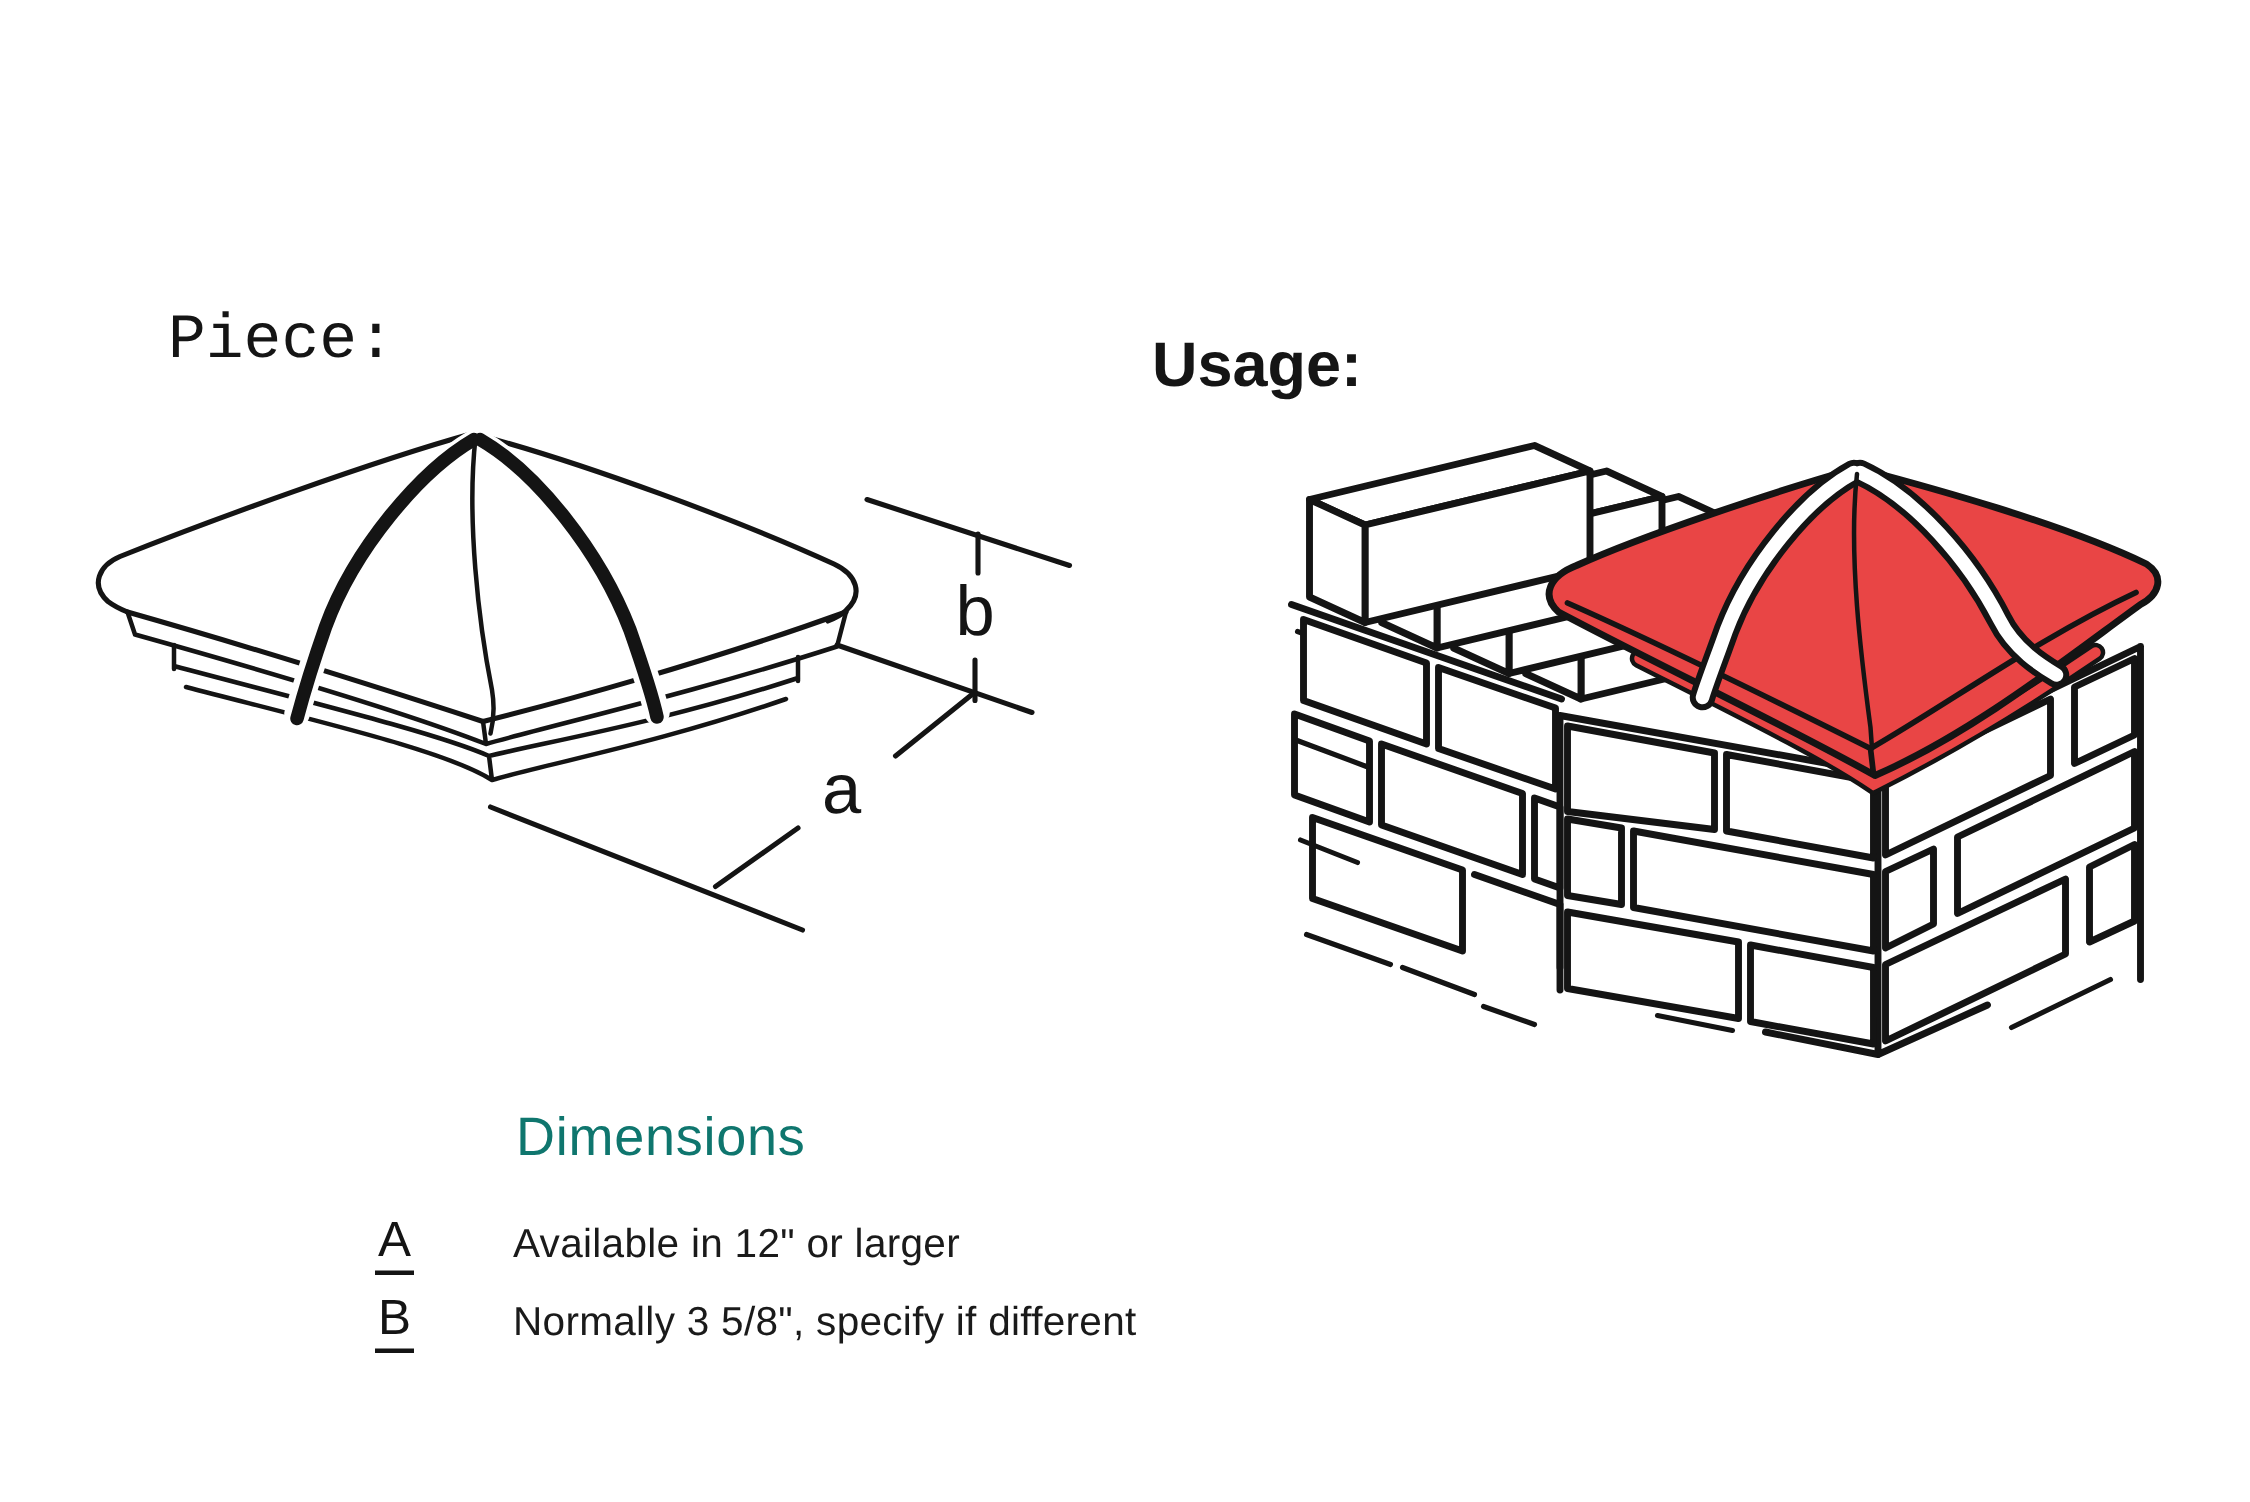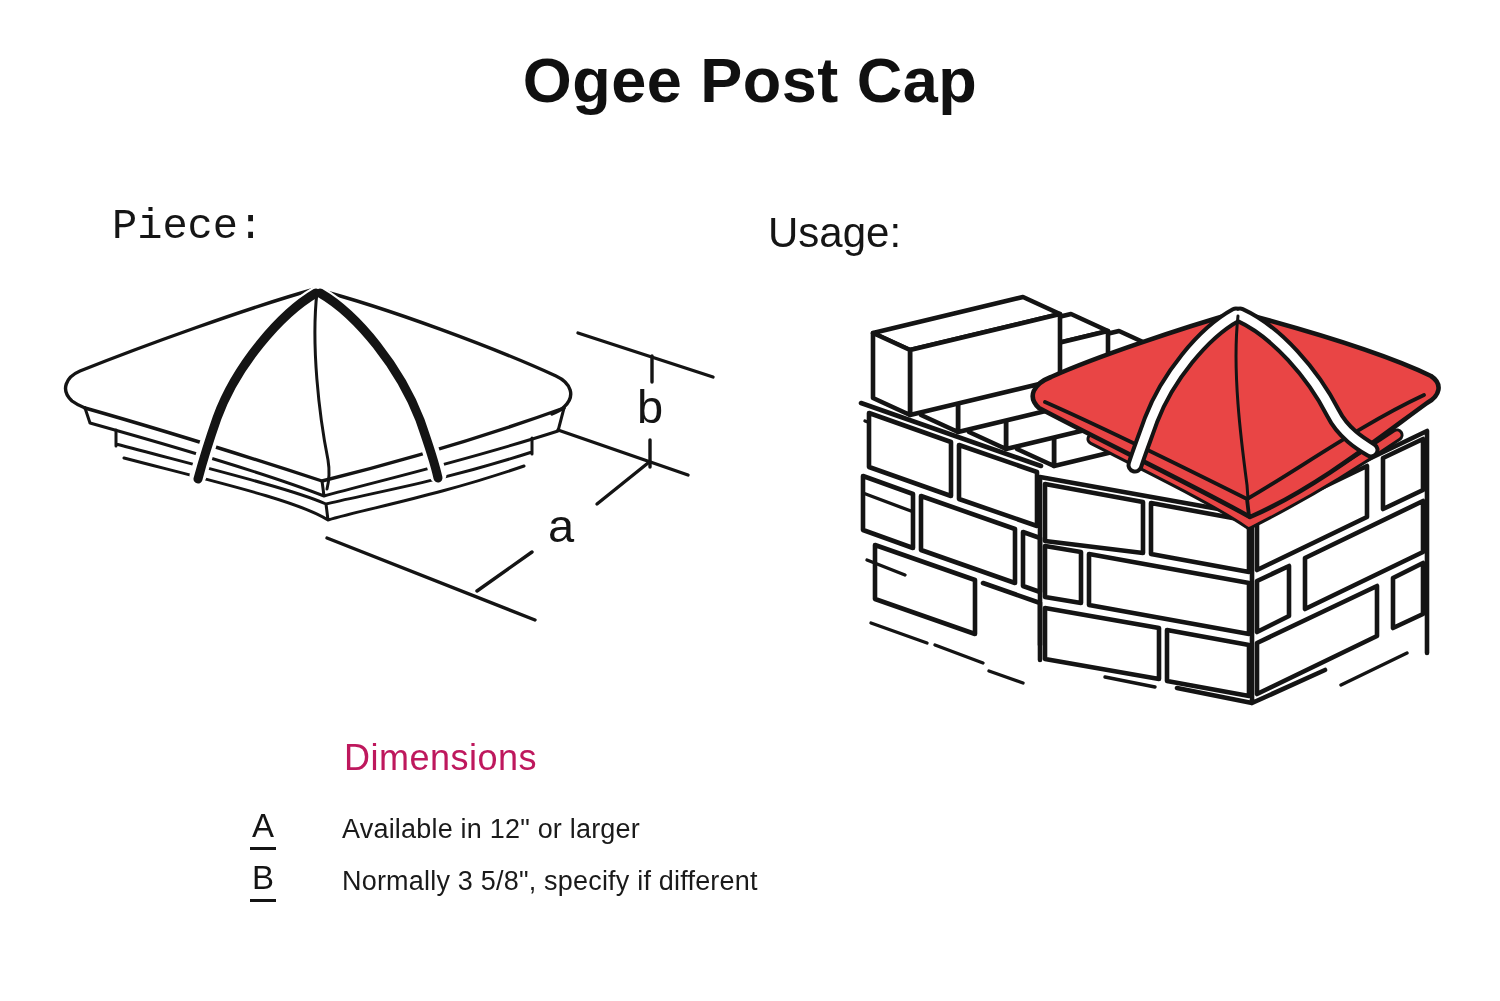--- a/index.html
+++ b/index.html
@@ -8,22 +8,22 @@
     position:relative; width:1500px; height:1001px; background:#ffffff;
     font-family:"Liberation Sans", sans-serif; color:#141414; overflow:hidden;
   }
   .abs { position:absolute; }
   .page-title {
     top:44px; left:0; width:1500px; text-align:center;
     font-size:63px; font-weight:800; letter-spacing:0.5px; color:#101010;
   }
   .section-label { font-size:42px; font-weight:400; color:#151515; }
   .label-piece { left:112px; top:203px;font-family:Liberation Mono, monospace; }
-  .label-usage { left:768px; top:209px; }
-  .dims-heading { left:344px; top:737px; font-size:36px; font-weight:400; color:#be185d; letter-spacing:0.5px; }
+  .label-usage { left:768px; top:219px;font-weight:bold; }
+  .dims-heading { left:344px; top:737px; font-size:36px; font-weight:400; color:#0f766e; letter-spacing:0.5px; }
   .dim-row { position:absolute; left:250px; display:flex; align-items:flex-start; }
   .dim-row-a { top:808px; }
   .dim-row-b { top:860px; }
   .dim-key {
     display:inline-block; font-size:33px; line-height:1.1; color:#141414;
     border-bottom:3px solid #141414; padding:0 2px 3px 2px; min-width:24px; text-align:center;
   }
   .dim-desc { font-size:27px; color:#1a1a1a; margin-left:66px; padding-top:6px; letter-spacing:0.2px; }
   svg { display:block; }
   .ln  { fill:none; stroke:#141414; stroke-width:3.4; stroke-linecap:round; stroke-linejoin:round; }
@@ -39,21 +39,20 @@
   .capln { fill:none; stroke:#141414; stroke-width:3.8; stroke-linecap:round; }
   .capseam { fill:none; stroke:#141414; stroke-width:3; stroke-linecap:round; }
   .wrib-case { fill:none; stroke:#141414; stroke-width:17; stroke-linecap:round; }
   .wrib-core { fill:none; stroke:#ffffff; stroke-width:9;  stroke-linecap:round; }
 </style>
 </head>
 <body>
 
 <div class="canvas">
 
-  <h1 class="abs page-title">Ogee Post Cap</h1>
 
   <div class="abs section-label label-piece">Piece:</div>
   <div class="abs section-label label-usage">Usage:</div>
 
   <svg class="abs" style="left:40px; top:270px;" width="720" height="360" viewBox="0 0 720 360">
     <g>
 
       <path class="ln" d="M275,19 C210,37 100,77 40,101 C26,107 20,120 32,131 C36,134 40,136 45,138"></path>
       <path class="ln" d="M275,19 C348,38 455,78 516,106 C531,113 536,126 524,137 C521,140 517,142 512,144"></path>
 

